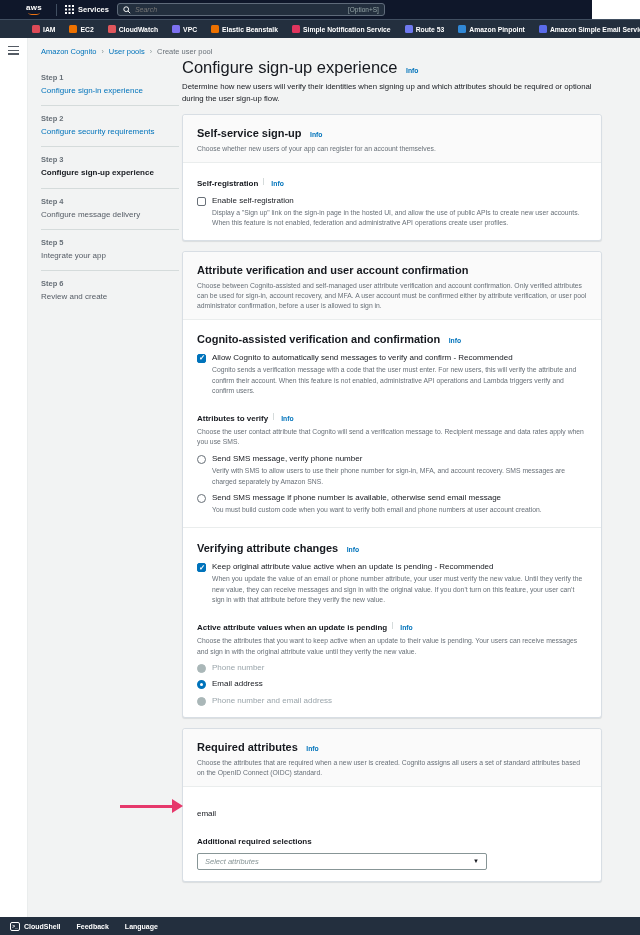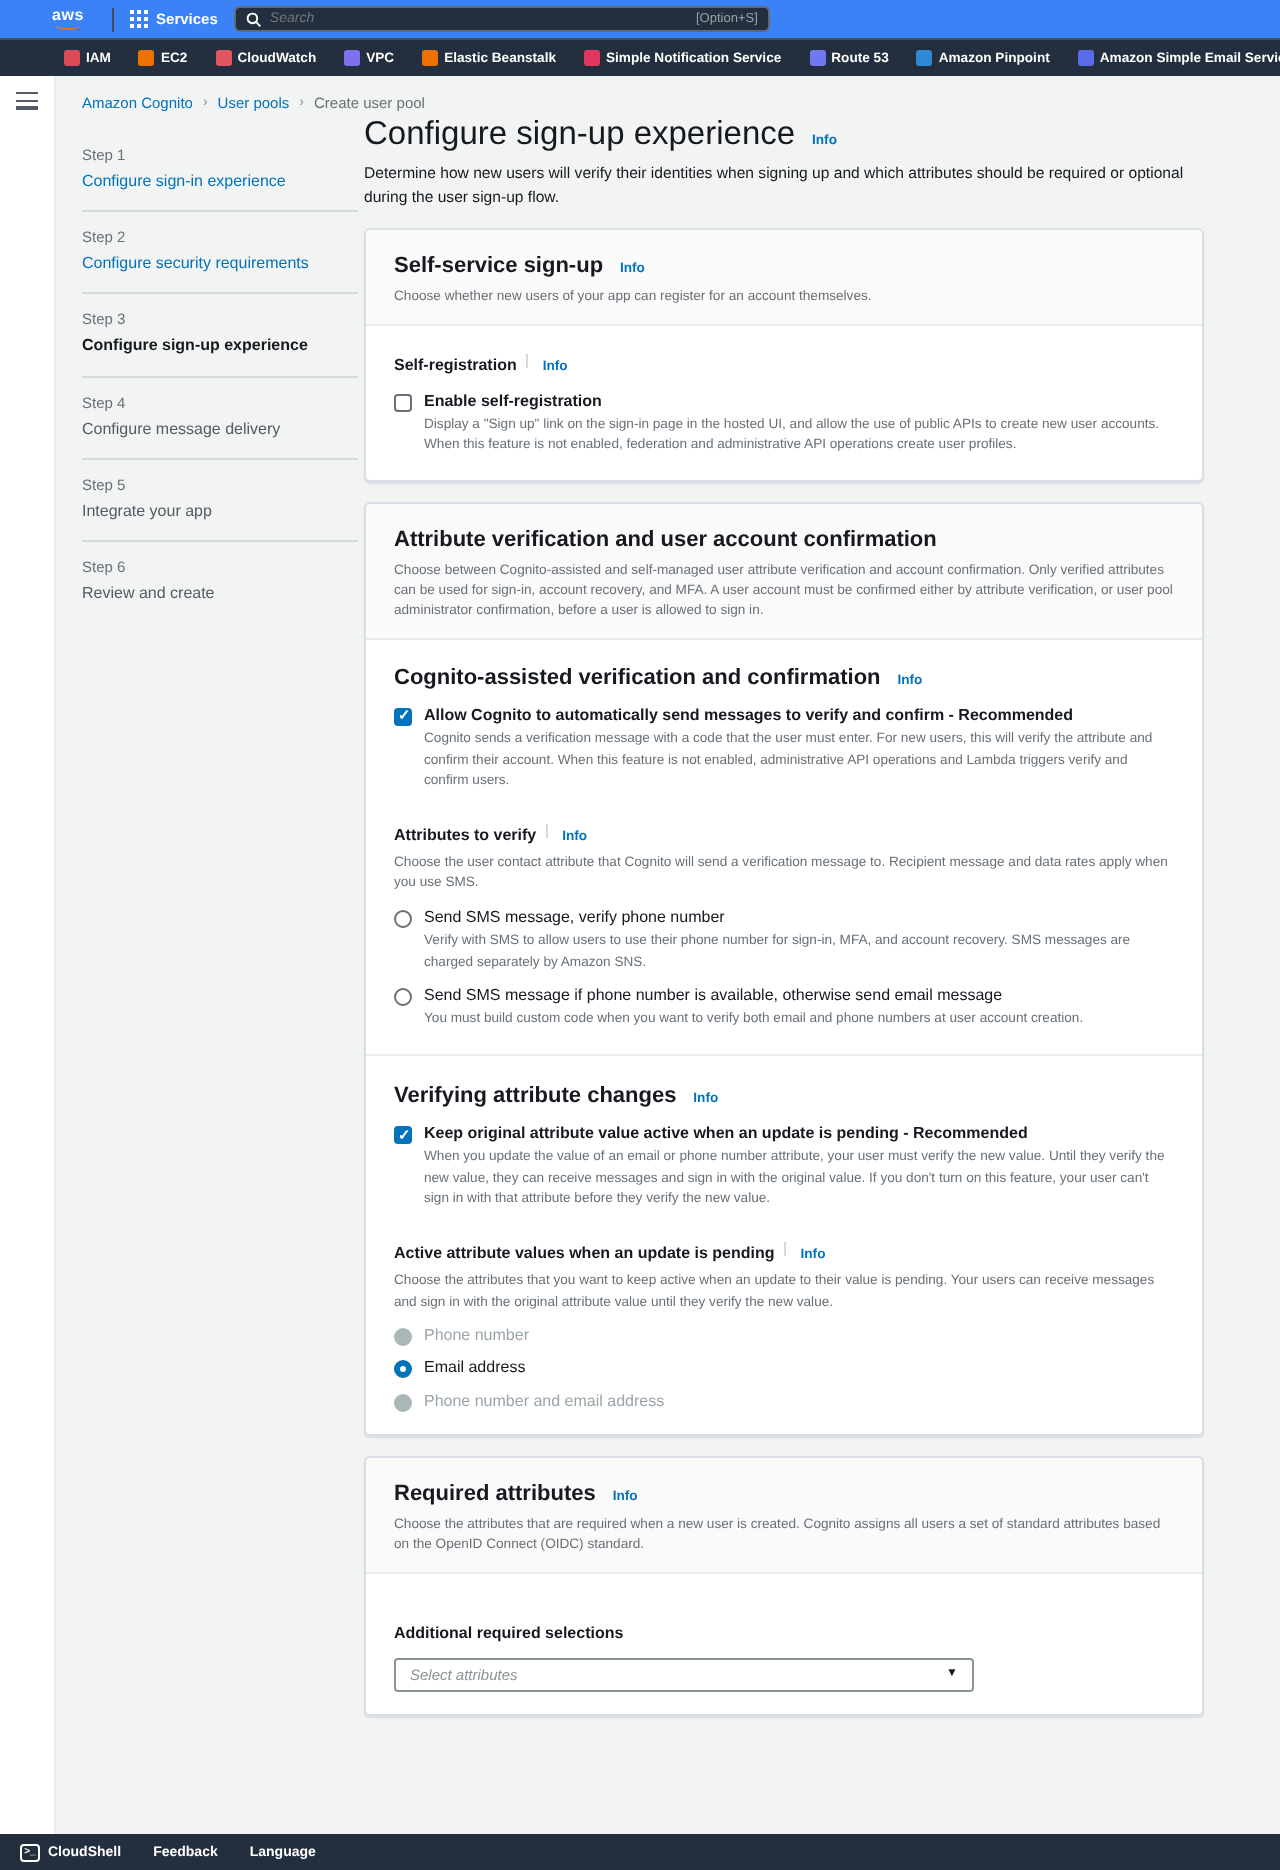--- a/index.html
+++ b/index.html
@@ -4,22 +4,22 @@
 <style>
   * { box-sizing: border-box; margin: 0; padding: 0; }
   html,body { width:640px; height:935px; }
   body {
     font-family: "Liberation Sans", sans-serif;
     background:#fff; color:#16191f; position:relative; overflow:hidden;
     -webkit-font-smoothing: antialiased;
   }
   
   .topbar {
-    position:absolute; top:0; left:0; width:640px; height:19px;
-    background:#3b82f6; display:flex; align-items:center; padding:0 8px; gap:8px; z-index:10;
+    position:absolute; top:0; left:0; width:592px; height:19px;
+    background:#0f172a; display:flex; align-items:center; padding:0 8px; gap:8px; z-index:10;
   }
   .aws-logo { display:flex; flex-direction:column; align-items:center; margin:0 6px 0 18px; }
   .aws-logo .aws-txt { color:#fff; font-weight:bold; font-size:8px; line-height:7px; letter-spacing:.3px; }
   .aws-logo .aws-smile { width:12px; height:4px; border-bottom:1.4px solid #ec7211; border-radius:50%; }
   .top-divider { width:1px; height:12px; background:#414f61; }
   .services-btn { display:flex; align-items:center; gap:4px; color:#fff; font-size:7.5px; font-weight:bold; cursor:pointer; }
   .search-box {
     display:flex; align-items:center; gap:4px; width:268px; height:13px;
     background:#232f3e; border:1px solid #5f6b7a; border-radius:3px; padding:0 5px; position:relative;
   }
@@ -46,21 +46,21 @@
   
   .content { position:absolute; top:38px; left:28px; right:0; bottom:18px; background:#f2f3f3; overflow:hidden; }
   .breadcrumb { position:absolute; left:13px; top:9px; font-size:7.5px; display:flex; gap:5px; align-items:center; }
   .crumb.link { color:#0073bb; cursor:pointer; }
   .crumb.current { color:#687078; }
   .crumb-sep { color:#879596; font-size:7px; }
   
   .steps { position:absolute; left:13px; top:27px; width:138px; }
   .step { padding:8px 0 9px; border-bottom:1px solid #d5dbdb; }
   .step:last-child { border-bottom:none; }
-  .step-num { font-size:7.5px; color:#687078; margin-bottom:3px; }
+  .step-num { font-size:7.5px; color:#687078; margin-bottom:3px;font-weight:bold; }
   .step-label { font-size:8px; line-height:1.4; }
   .step-label.link { color:#0073bb; cursor:pointer; }
   .step-label.current { color:#16191f; font-weight:bold; }
   .step-label.upcoming { color:#545b64; }
   
   .main { position:absolute; left:154px; top:20px; width:420px; }
   h1 { font-size:16.5px; font-weight:400; color:#16191f; display:inline; }
   .h1-row { margin-bottom:4px; }
   .info { color:#0073bb; font-size:6.8px; font-weight:bold; cursor:pointer; margin-left:4px; }
   .page-desc { font-size:7.8px; color:#16191f; line-height:1.5; margin-bottom:10px; width:412px; }
@@ -69,21 +69,21 @@
   .card-title { font-size:11px; font-weight:bold; color:#16191f; display:inline; }
   .card-desc { font-size:6.8px; color:#687078; line-height:1.5; margin-top:3px; }
   .card-body { padding:9px 14px 11px; }
   .field-label { font-size:8px; font-weight:bold; color:#16191f; display:inline; }
   .pipe { display:inline-block; width:1px; height:7px; background:#d5dbdb; margin:0 3px 0 5px; vertical-align:middle; }
   .section-title { font-size:11px; font-weight:bold; color:#16191f; display:inline; }
   .check-row { display:flex; gap:6px; margin-top:6px; }
   .checkbox { width:9px; height:9px; border:1px solid #687078; border-radius:2px; background:#fff; flex:0 0 auto; margin-top:1px; cursor:pointer; }
   .checkbox.checked { background:#0073bb; border-color:#0073bb; position:relative; }
   .checkbox.checked::after { content:"✓"; position:absolute; left:1px; top:-1.5px; color:#fff; font-size:7.5px; font-weight:bold; }
-  .check-label { font-size:8px; font-weight:bold; color:#16191f; line-height:1.3; }
+  .check-label { font-size:8px; font-weight:normal; color:#16191f; line-height:1.3; }
   .check-desc { font-size:6.8px; color:#687078; line-height:1.55; margin-top:2px; }
   .opt { display:flex; gap:6px; margin-top:6px; }
   .radio { width:9px; height:9px; border:1px solid #687078; border-radius:50%; background:#fff; flex:0 0 auto; margin-top:1px; cursor:pointer; }
   .radio.selected { border:3px solid #0073bb; }
   .radio.disabled { background:#aab7b8; border-color:#aab7b8; }
   .opt-label { font-size:8px; font-weight:normal; color:#16191f; line-height:1.3; }
   .opt-label.disabled { color:#9aa5ab; font-weight:normal; }
   .opt-desc { font-size:6.8px; color:#687078; line-height:1.55; margin-top:2px; }
   .body-divider { border:none; border-top:1px solid #eaeded; margin:11px -14px 10px; }
   .sub-block { margin-top:10px; }
@@ -329,20 +329,25 @@
       </div>
     </section>
 
     <section class="card">
       <div class="card-header">
         <span class="card-title">Required attributes</span>
         <span class="info">Info</span>
         <div class="card-desc">Choose the attributes that are required when a new user is created. Cognito assigns all users a set of standard attributes based on the OpenID Connect (OIDC) standard.</div>
       </div>
       <div class="card-body">
+        <div class="email-row">
+          <span class="annot-shaft"></span>
+          <span class="annot-head"></span>
+          <span class="email-value">email</span>
+        </div>
         <div class="sub-block">
           <span class="field-label">Additional required selections</span>
           <div class="select">
             <span class="select-placeholder">Select attributes</span>
             <span class="caret-down">▼</span>
           </div>
         </div>
 
       </div>
     </section>

